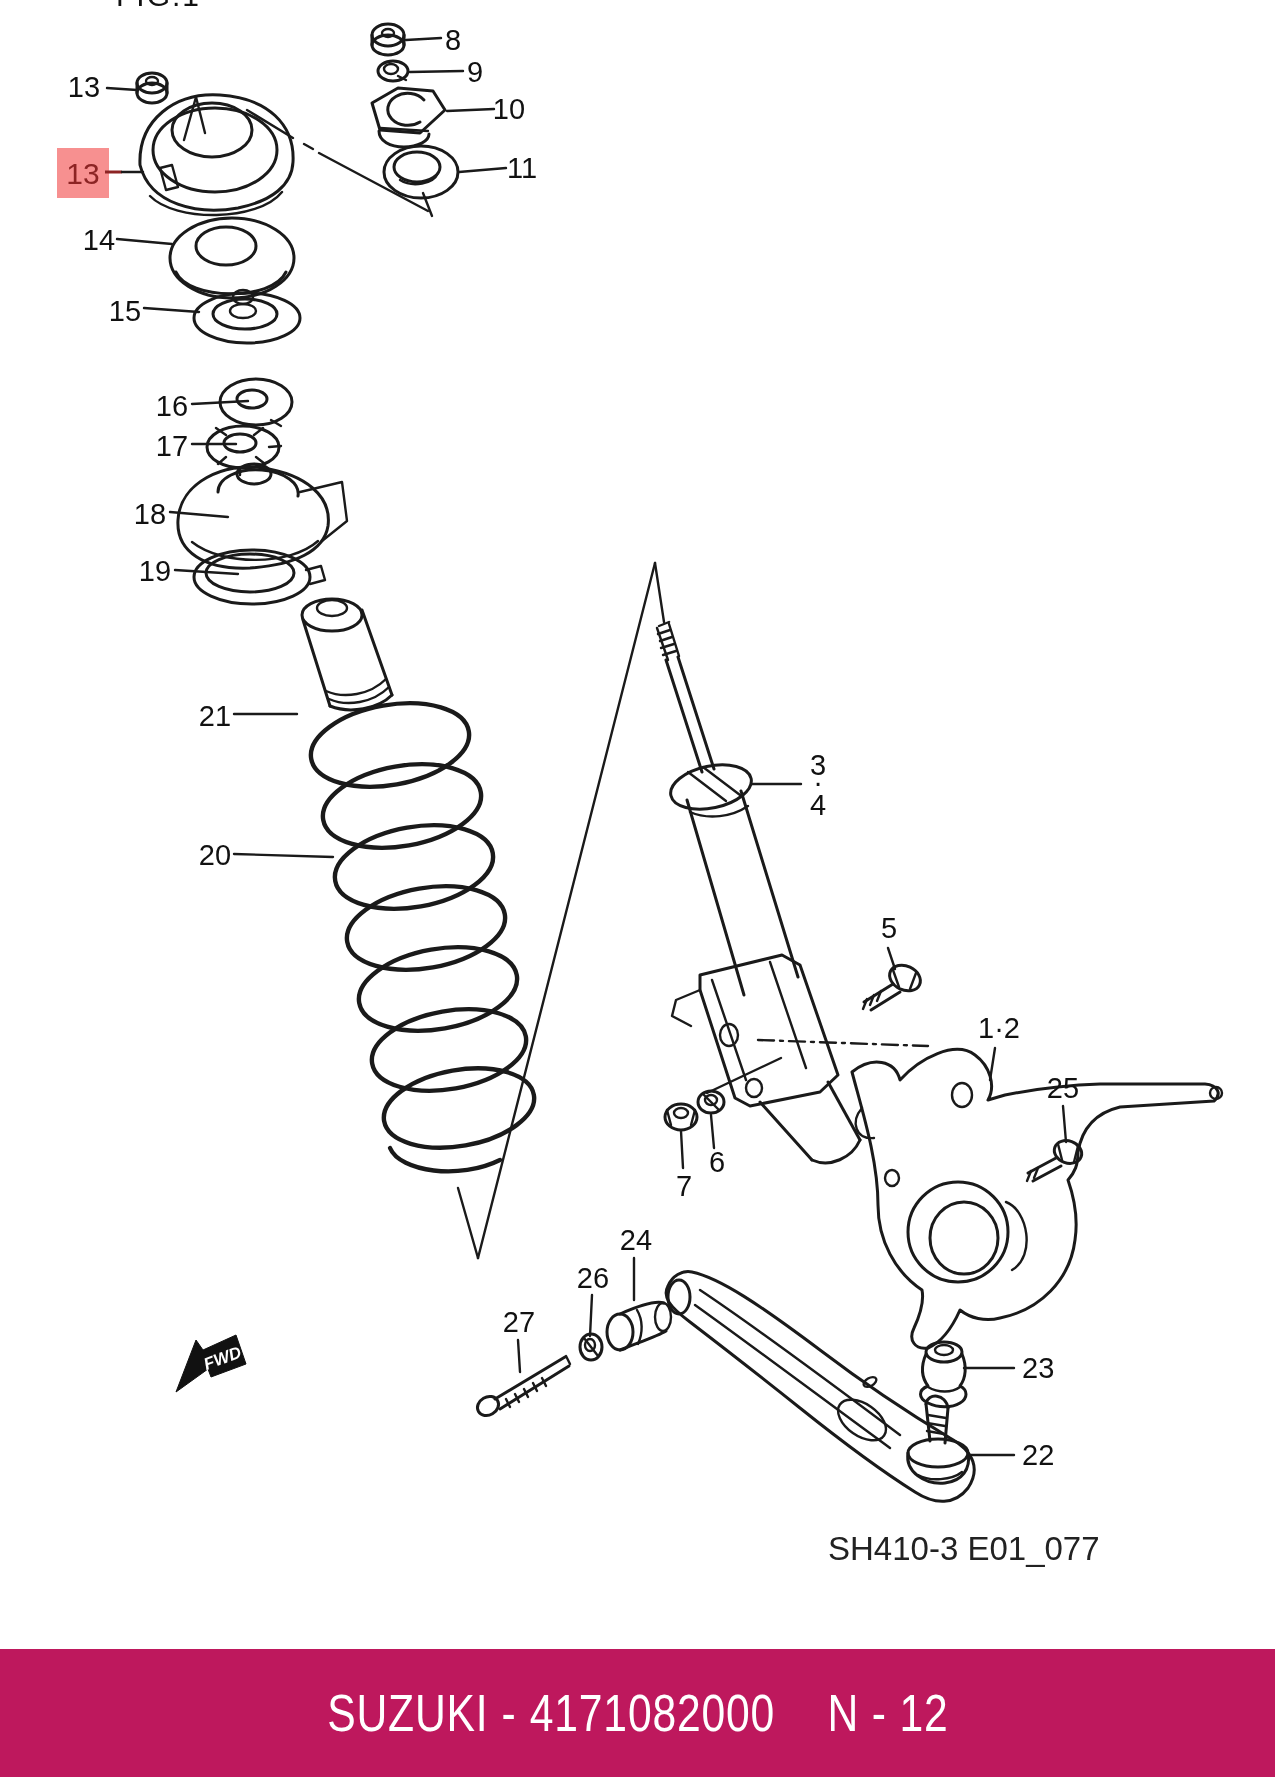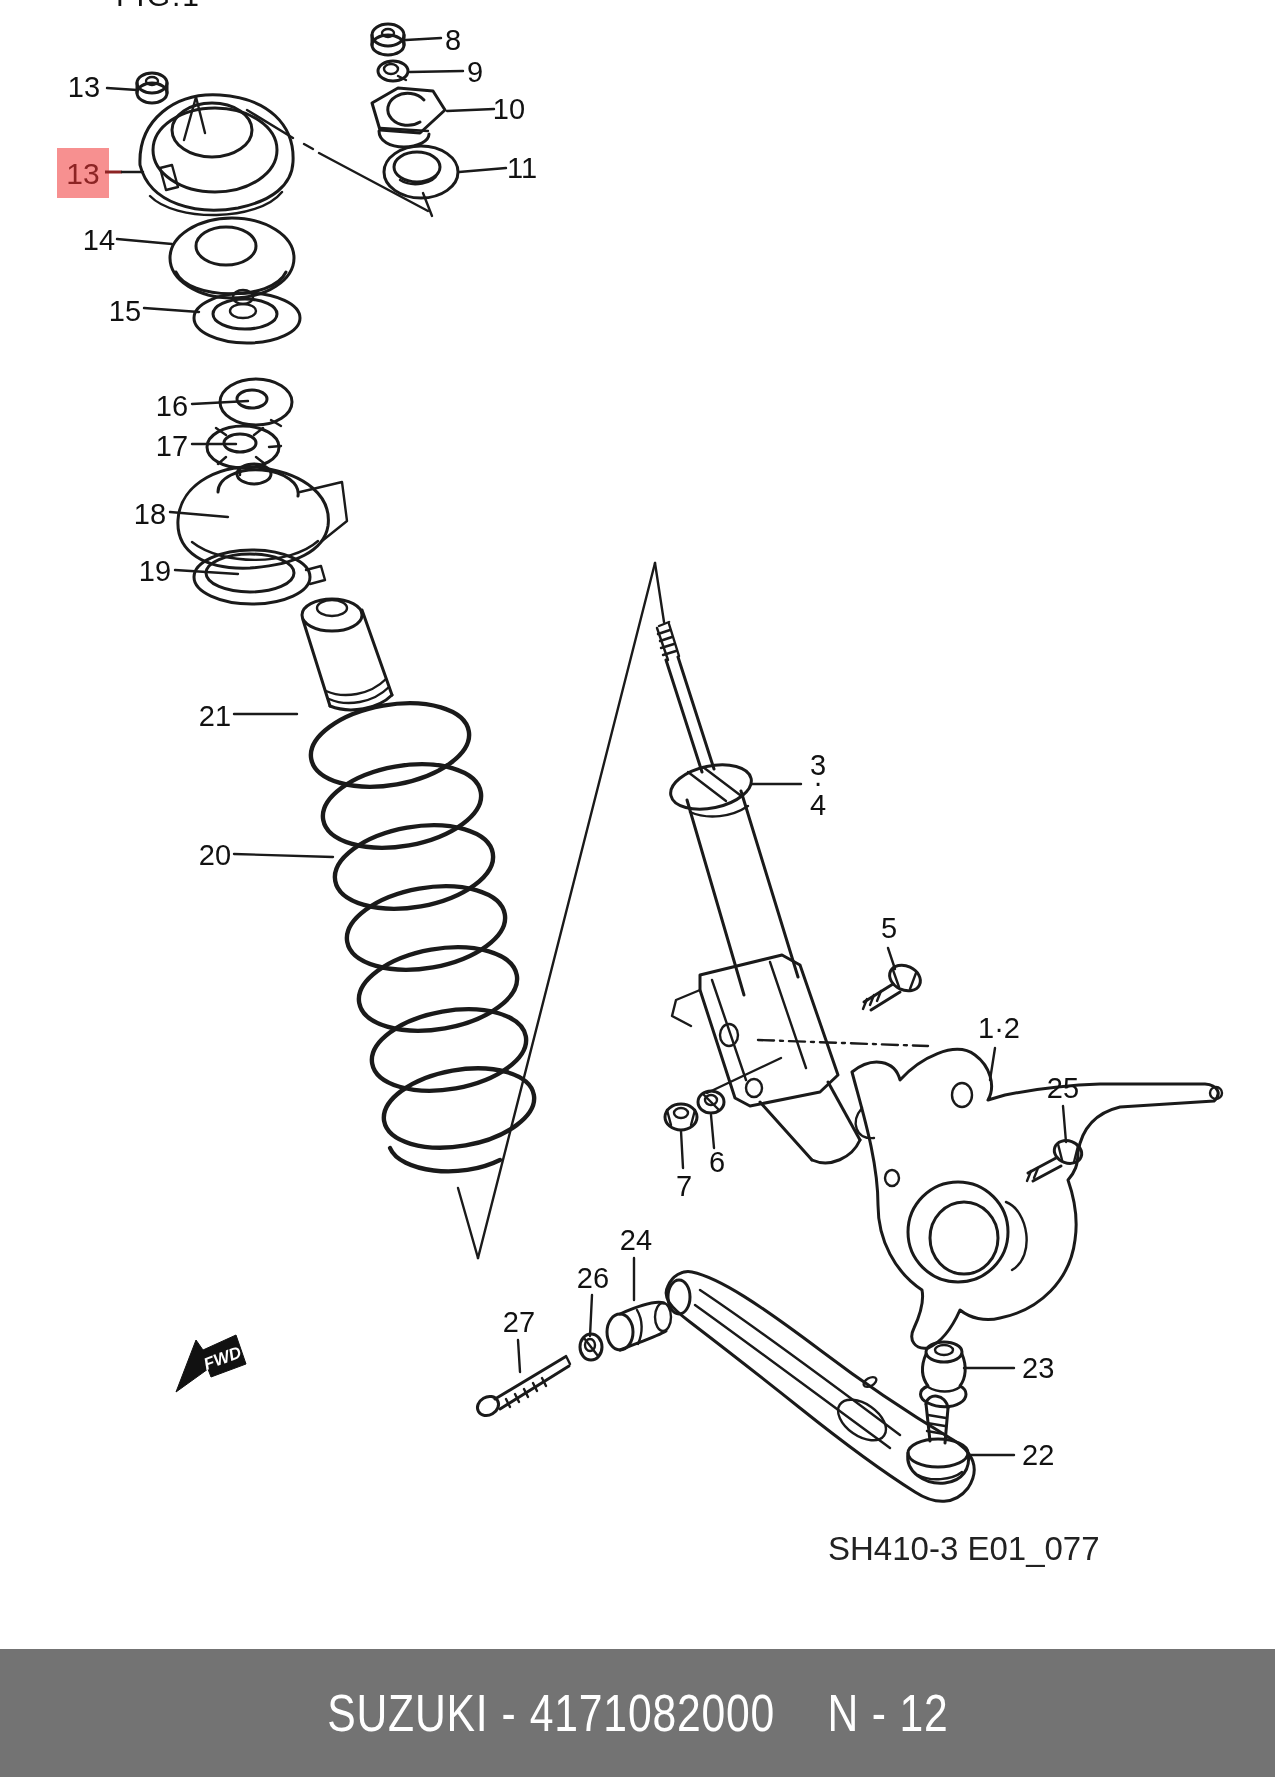--- a/index.html
+++ b/index.html
@@ -12,21 +12,21 @@
   .ln2{fill:none;stroke:#1a1a1a;stroke-width:2.4;stroke-linecap:round;stroke-linejoin:round;}
   .coil{fill:none;stroke:#1a1a1a;stroke-width:4.4;stroke-linecap:round;}
   .lbl{font:29px "Liberation Sans", sans-serif;fill:#111;text-anchor:middle;}
   .lbl.start{text-anchor:start;}
   .hl-lbl{font:30px "Liberation Sans", sans-serif;text-anchor:middle;}
   .refcode{font:33px "Liberation Sans", sans-serif;fill:#222;text-anchor:start;}
   .figlbl{font:30px "Liberation Sans", sans-serif;fill:#111;letter-spacing:2px;}
   .fwdtxt{font:italic bold 17px "Liberation Sans", sans-serif;fill:#ffffff;}
   #footer{
     position:absolute;left:0;top:1649px;width:1275px;height:128px;
-    background:#737373;display:flex;align-items:center;justify-content:center;
+    background:#be185d;display:flex;align-items:center;justify-content:center;
   }
   .footer-text{
     color:#ffffff;font-size:52px;font-weight:400;white-space:nowrap;
     transform:scaleX(0.82);letter-spacing:1px;
     display:flex;align-items:center;
   }
   .footer-text .sep{margin:0 16px;}
   .footer-text .pageref{margin-left:64px;}
 </style>
 </head>

